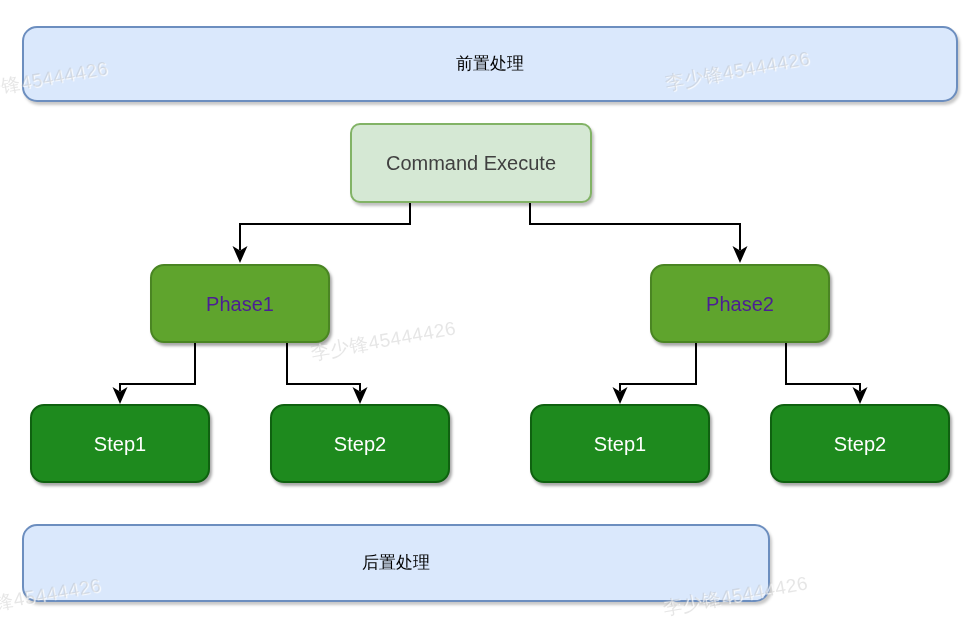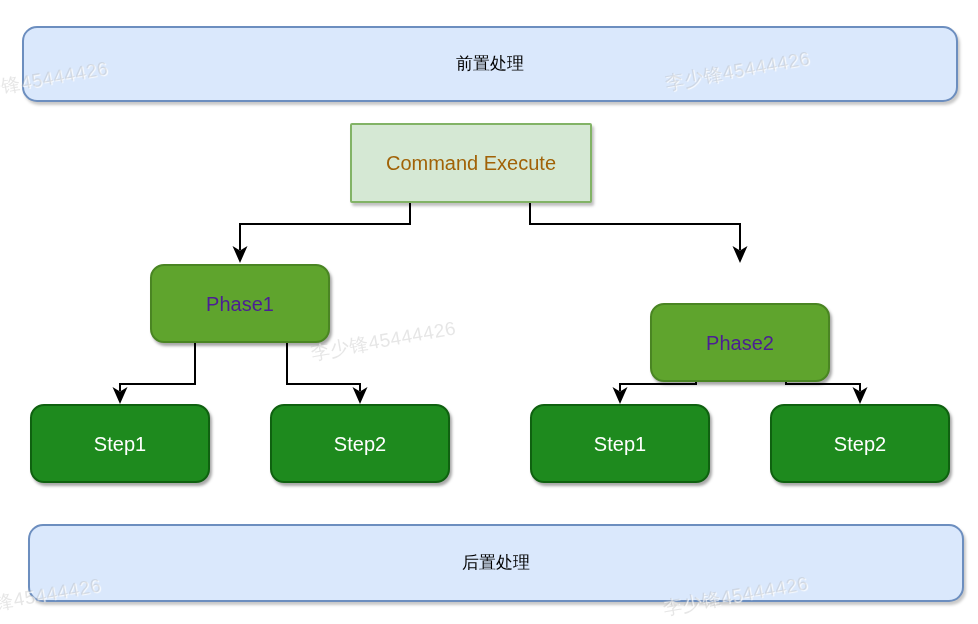--- a/index.html
+++ b/index.html
@@ -5,36 +5,36 @@
   html,body{margin:0;padding:0;background:#ffffff;}
   body{font-family:"Liberation Sans","DejaVu Sans",sans-serif;}
   .canvas{position:relative;width:978px;height:624px;background:#ffffff;overflow:hidden;}
 
   .node{position:absolute;display:flex;align-items:center;justify-content:center;
         box-sizing:border-box;text-align:center;line-height:1.2;}
 
   .container-box{background:#dae8fc;border:2px solid #6c8ebf;border-radius:15px;
         color:#000;font-size:17px;font-weight:500;
         box-shadow:2px 3px 3px rgba(0,0,0,0.22);}
-  .root-box{background:#d5e8d4;border:2px solid #82b366;border-radius:2px;
-        color:#a16207;font-size:20px;box-shadow:2px 3px 3px rgba(0,0,0,0.25);}
+  .root-box{background:#d5e8d4;border:2px solid #82b366;border-radius:10px;
+        color:#404040;font-size:20px;box-shadow:2px 3px 3px rgba(0,0,0,0.25);}
   .phase-box{background:#5fa42d;border:2px solid #4a8523;border-radius:14px;
         color:#4c1d95;font-size:20px;box-shadow:2px 3px 3px rgba(0,0,0,0.35);}
   .step-box{background:#1e8a1e;border:2px solid #0f6110;border-radius:14px;
         color:#fff;font-size:20px;box-shadow:2px 3px 3px rgba(0,0,0,0.35);align-items:center;}
 
   .pos-pre  {left:22px; top:26px;  width:936px; height:76px;}
   .pos-root {left:350px;top:123px; width:242px; height:80px;}
   .pos-ph1  {left:150px;top:264px; width:180px; height:79px;}
-  .pos-ph2  {left:650px;top:264px; width:180px; height:79px;margin-top:39px;}
+  .pos-ph2  {left:650px;top:264px; width:180px; height:79px;}
   .pos-s11  {left:30px; top:404px; width:180px; height:79px;}
   .pos-s12  {left:270px;top:404px; width:180px; height:79px;}
   .pos-s21  {left:530px;top:404px; width:180px; height:79px;}
   .pos-s22  {left:770px;top:404px; width:180px; height:79px;}
-  .pos-post {left:28px; top:524px; width:936px; height:78px;}
+  .pos-post {left:22px; top:524px; width:748px; height:78px;}
 
   svg.wires{position:absolute;left:0;top:0;width:978px;height:624px;pointer-events:none;}
   svg.wires path.line{fill:none;stroke:#000;stroke-width:2;}
   svg.wires path.arrow{fill:#000;stroke:none;}
 
   .watermark{position:absolute;white-space:nowrap;font-size:19px;letter-spacing:0.5px;
         color:rgba(172,172,172,0.30);
         text-shadow:1px 1px 1px rgba(255,255,255,0.85);
         transform:rotate(-10deg);pointer-events:none;}
   .wm-tl{left:-38px;top:68px;}

